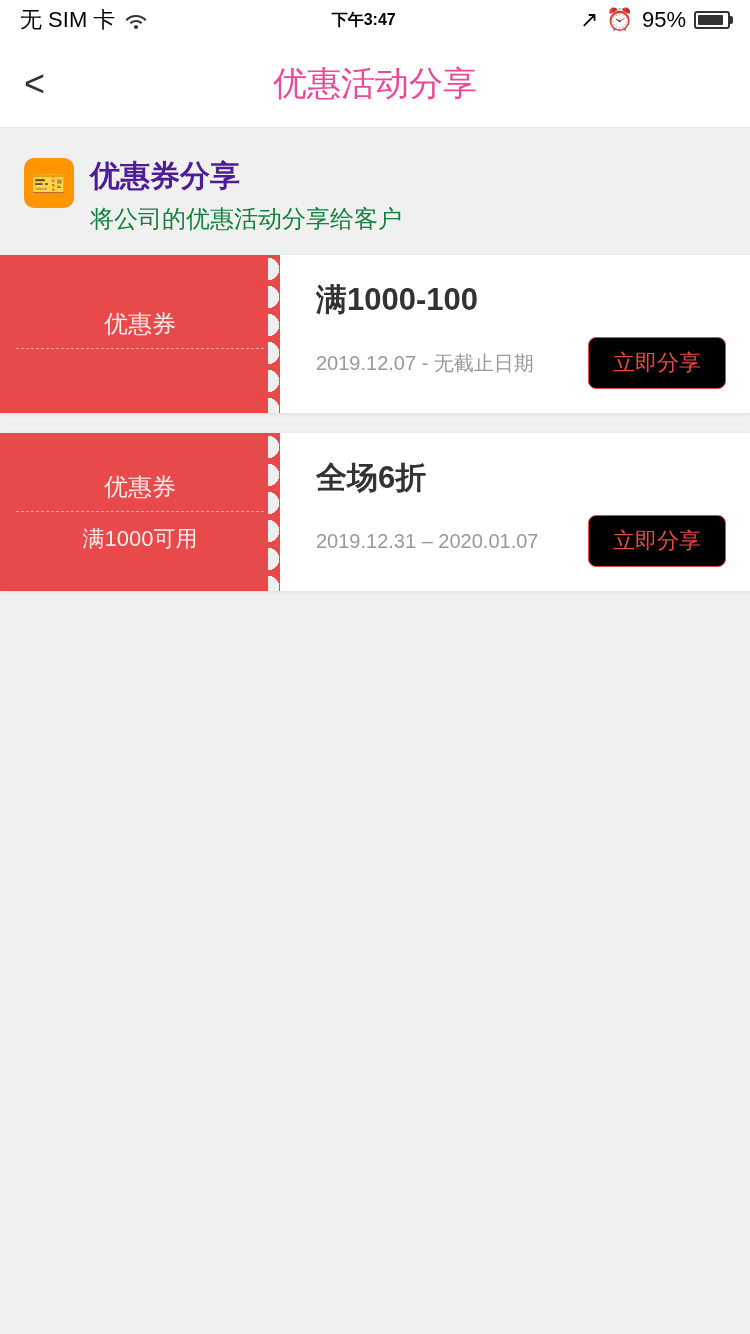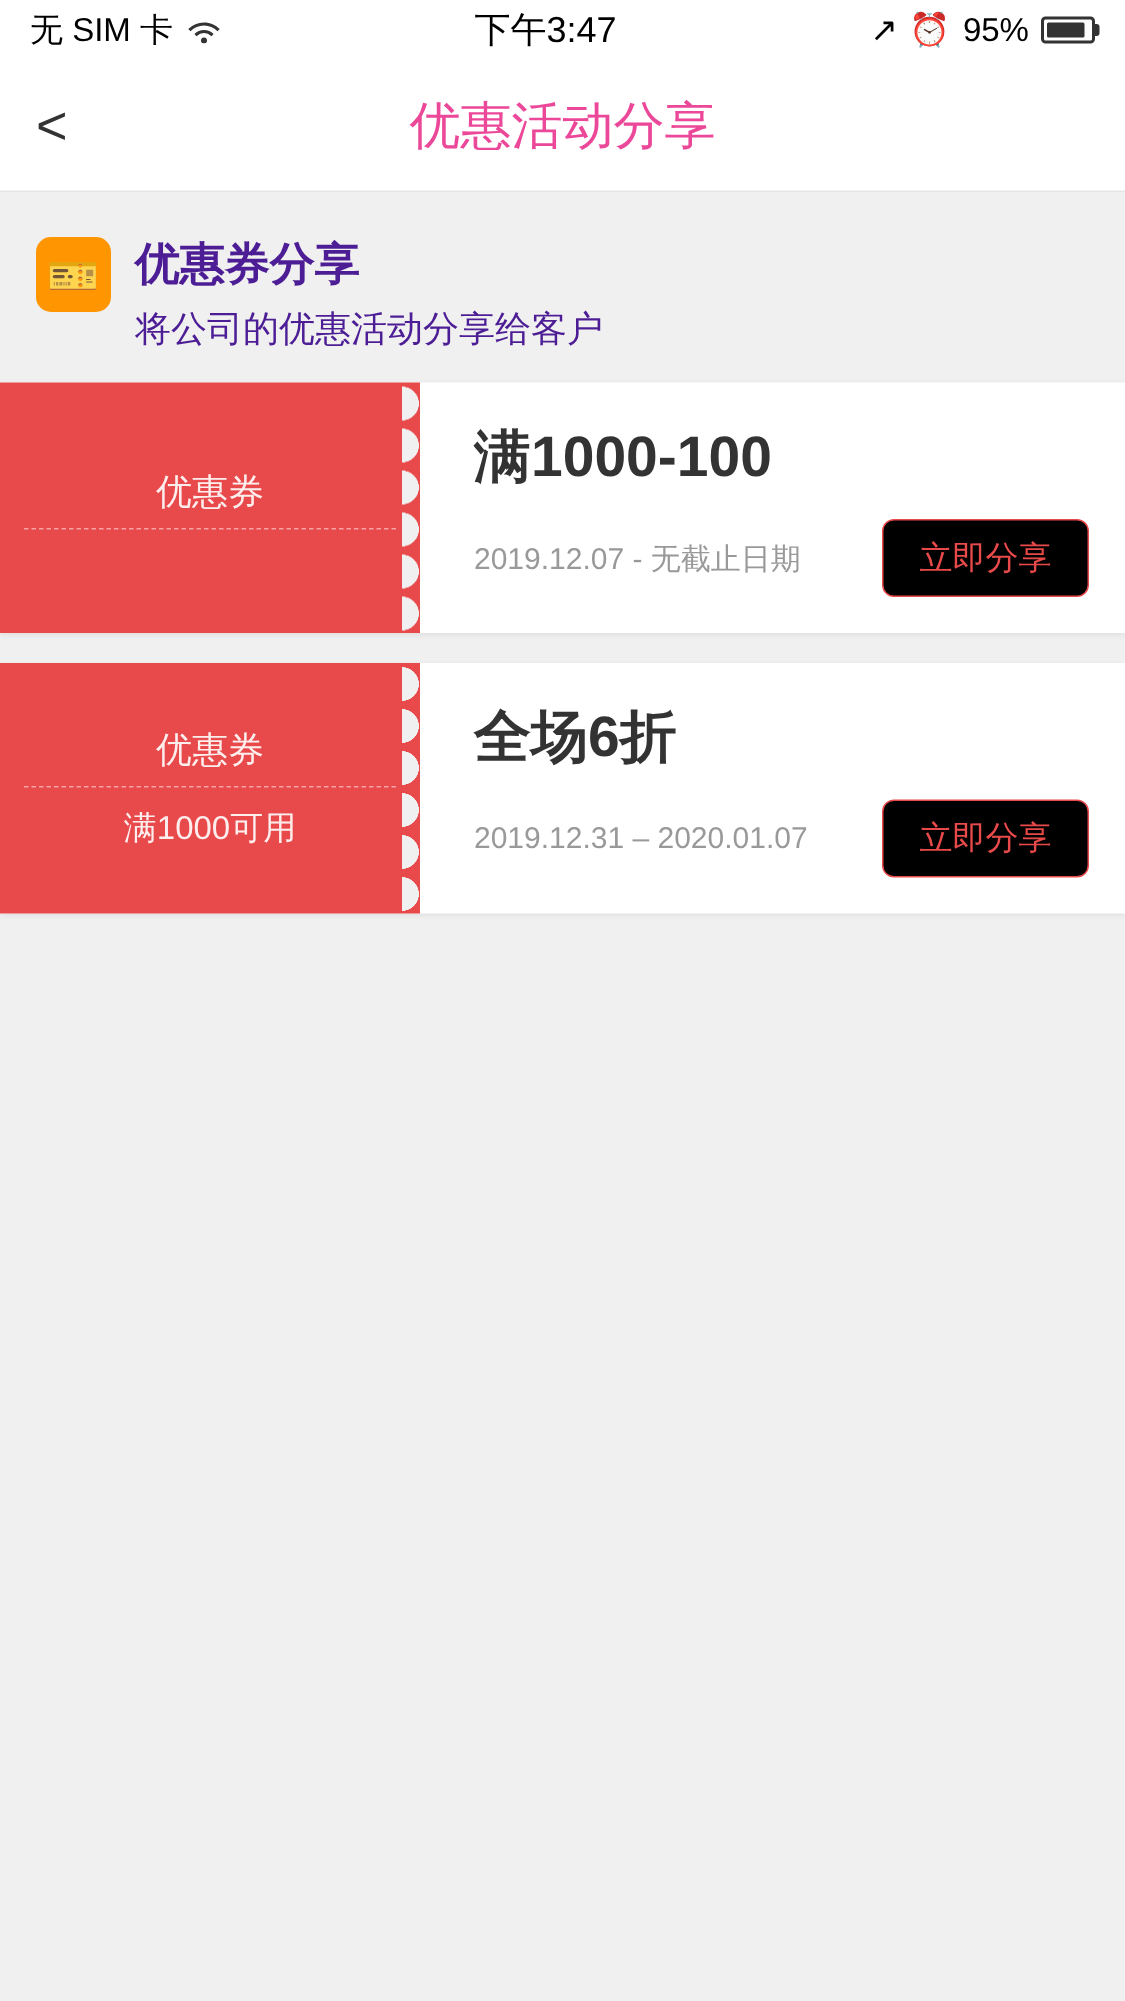--- a/index.html
+++ b/index.html
@@ -25,22 +25,22 @@
       font-size: 24px;
       font-weight: 500;
     }
     .status-left {
       display: flex;
       align-items: flex-end;
       gap: 10px;
       font-size: 22px;
     }
     .status-center {
-      font-size: 24px;
-      font-weight: 400;
+      font-size: 16px;
+      font-weight: 700;
     }
     .status-right {
       display: flex;
       align-items: center;
       gap: 8px;
       font-size: 22px;
     }
     .battery {
       display: inline-flex;
       align-items: center;
@@ -118,21 +118,21 @@
       margin-top: 2px;
     }
     .section-text h2 {
       font-size: 30px;
       font-weight: 700;
       color: #4c1d95;
       margin-bottom: 6px;
     }
     .section-text p {
       font-size: 24px;
-      color: #4c1d95;
+      color: #15803d;
     }
 
     
     .coupon-list {
       background: #f0f0f0;
       padding: 0 0 30px 0;
     }
 
     
     .coupon-card {
@@ -197,21 +197,21 @@
     
     .coupon-right {
       flex: 1;
       display: flex;
       flex-direction: column;
       justify-content: center;
       padding: 24px 24px 24px 36px;
       gap: 16px;
     }
     .coupon-title {
-      font-size: 38px;
+      font-size: 31px;
       font-weight: 600;
       color: #333;
     }
     .coupon-meta {
       display: flex;
       align-items: center;
       justify-content: space-between;
     }
     .coupon-date {
       font-size: 20px;

